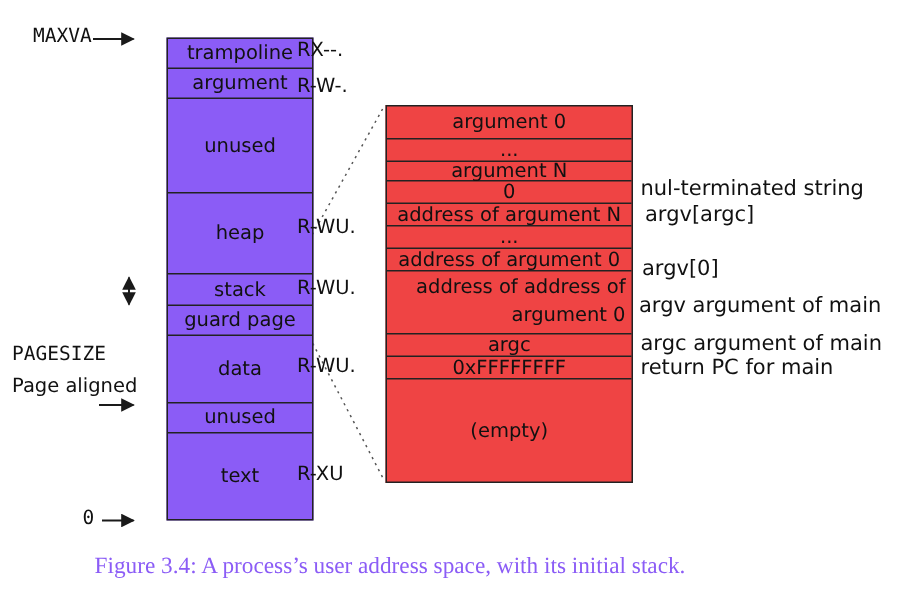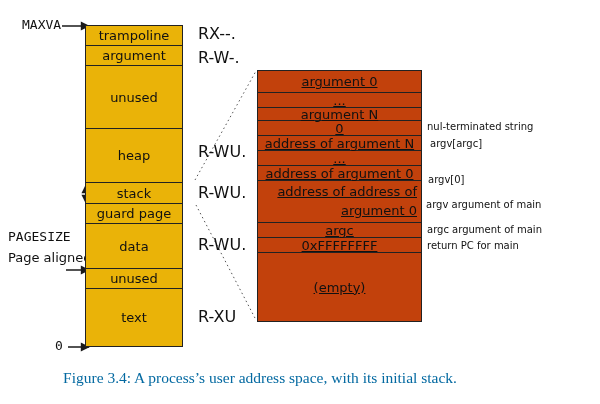--- a/index.html
+++ b/index.html
@@ -4,56 +4,56 @@
 <style>
   html,body { margin:0; padding:0; background:#fff; }
   .stage {
     position:relative; width:600px; height:404px; background:#ffffff;
     font-family:"DejaVu Sans", sans-serif; color:#111; overflow:hidden;border-radius:25px;
   }
   .mono { font-family:"DejaVu Sans Mono", monospace; font-size:14px; }
 
   
   .mem-col {
-    position:absolute; left:85px; top:25px; width:98px; height:322px;
-    border:1px solid #222; box-sizing:border-box; background:#eab308;
+    position:absolute; left:111px; top:25px; width:98px; height:322px;
+    border:1px solid #222; box-sizing:border-box; background:#8b5cf6;
   }
   .seg {
     box-sizing:border-box; border-bottom:1px solid #222;
     display:flex; align-items:center; justify-content:center;
     font-size:13px; white-space:nowrap;
   }
   .seg.last { border-bottom:none; }
 
   
-  .perm { position:absolute; left:198px; font-size:16px; line-height:14px; white-space:nowrap; }
+  .perm { position:absolute; left:198px; font-size:13px; line-height:14px; white-space:nowrap; }
 
   
   .stack-box {
     position:absolute; left:257px; top:70px; width:165px; height:252px;
-    border:1px solid #222; box-sizing:border-box; background:#c2410c;text-decoration:underline;
+    border:1px solid #222; box-sizing:border-box; background:#ef4444;
   }
   .srow {
     box-sizing:border-box; border-bottom:1px solid #222;
     display:flex; align-items:center; justify-content:center;
     font-size:13px; white-space:nowrap;
   }
   .srow.last { border-bottom:none; }
   .srow.wrap {
     display:block; white-space:normal; text-align:right;
     padding:2px 4px 0 8px; line-height:1.45;
   }
 
-  .annot { position:absolute; font-size:10px; line-height:15px; white-space:nowrap; }
+  .annot { position:absolute; font-size:14px; line-height:15px; white-space:nowrap; }
 
   .left-label { position:absolute; font-size:13px; white-space:nowrap; }
 
   .caption {
     position:absolute; left:0; top:369px; width:520px; text-align:center;
-    font-family:"Liberation Serif", serif; font-size:15.5px; color:#0369a1;
+    font-family:"Liberation Serif", serif; font-size:15.5px; color:#8b5cf6;
   }
 
   svg.overlay { position:absolute; left:0; top:0; pointer-events:none; }
 </style>
 </head>
 <body>
 
 <div class="stage">
 
   <svg class="overlay" width="600" height="404">

